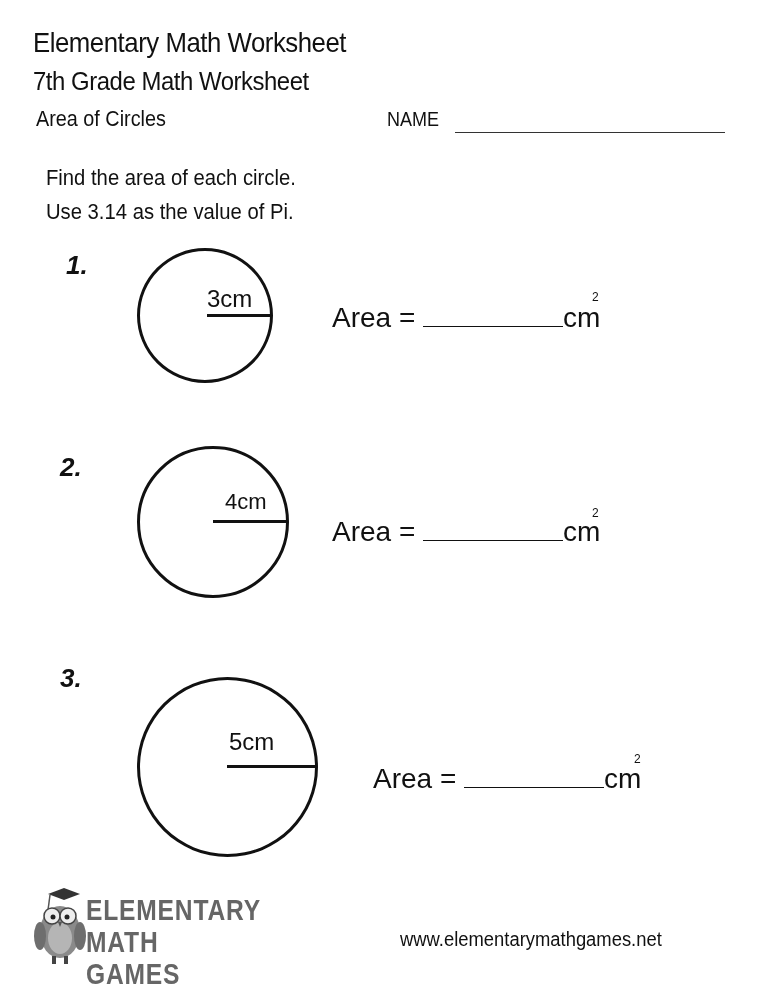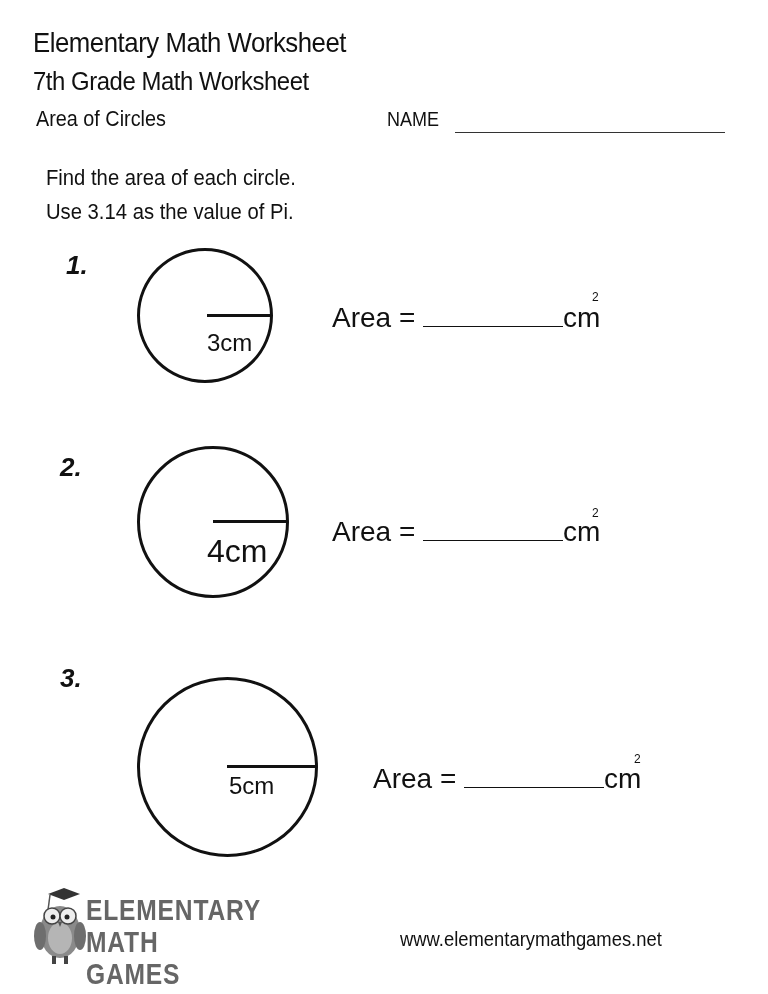--- a/index.html
+++ b/index.html
@@ -8,21 +8,21 @@
   .abs { position: absolute; }
   .title { left: 33px; top: 27px; font-size: 28px; letter-spacing: -0.5px; transform: scaleX(0.92); transform-origin: left; }
   .subtitle { left: 33px; top: 66px; font-size: 26px; letter-spacing: -0.5px; transform: scaleX(0.92); transform-origin: left; }
   .topic { left: 36px; top: 106px; font-size: 22px; transform: scaleX(0.9); transform-origin: left; }
   .name-label { left: 387px; top: 108px; font-size: 20px; transform: scaleX(0.9); transform-origin: left; }
   .name-line { left: 455px; top: 132px; width: 270px; border-bottom: 1.5px solid #333; height: 0; }
   .instr { left: 46px; font-size: 22px; transform: scaleX(0.92); transform-origin: left; }
   .num { font-size: 26px; font-weight: bold; font-style: italic; }
   .circle { border: 3px solid #111; border-radius: 50%; box-sizing: border-box; }
   .radius { height: 0; border-top: 3px solid #111; }
-  .rlabel { font-size: 24px; margin-top: 44px; }
+  .rlabel { font-size: 24px; }
   .area { font-size: 28px; }
   .blank { display: inline-block; border-bottom: 1.5px solid #111; height: 0; vertical-align: baseline; }
   .sup { font-size: 12px; }
   .logo { left: 28px; top: 888px; width: 215px; height: 80px; text-decoration: underline; }
   .url { left: 400px; top: 928px; font-size: 20px; transform: scaleX(0.92); transform-origin: left; }
 </style>
 </head>
 <body>
 
 <div class="abs title">Elementary Math Worksheet</div>
@@ -43,21 +43,21 @@
     <span>Area =</span>
     <span class="blank" style="width:140px;"></span><span>cm</span>
   </div>
   <div class="abs sup" style="left:592px; top:290px;">2</div>
 </div>
 
 <div>
   <div class="abs num" style="left:60px; top:452px;">2.</div>
   <div class="abs circle" style="left:137px; top:446px; width:152px; height:152px;"></div>
   <div class="abs radius" style="left:213px; top:520px; width:75px;"></div>
-  <div class="abs rlabel" style="left:207px; top:489px; font-size:32px;">4cm</div>
+  <div class="abs rlabel" style="left:225px; top:489px; font-size:22px;">4cm</div>
   <div class="abs area" style="left:332px; top:516px;">
     <span>Area =</span>
     <span class="blank" style="width:140px;"></span><span>cm</span>
   </div>
   <div class="abs sup" style="left:592px; top:506px;">2</div>
 </div>
 
 <div>
   <div class="abs num" style="left:60px; top:663px;">3.</div>
   <div class="abs circle" style="left:137px; top:677px; width:181px; height:180px;"></div>

